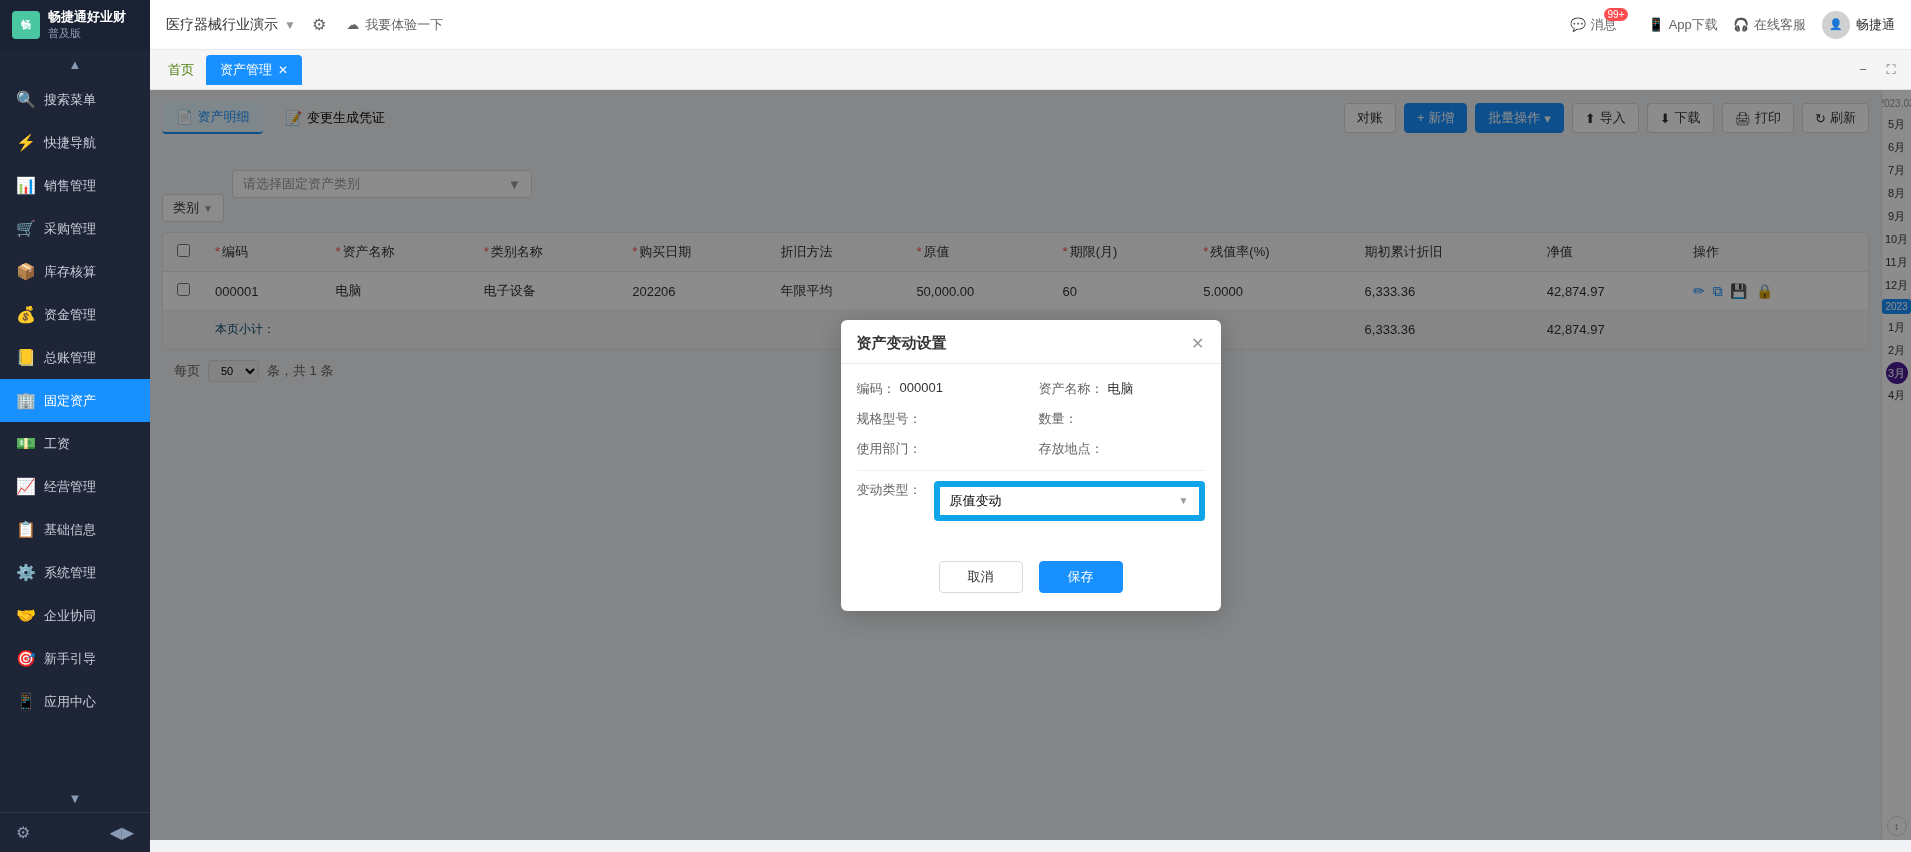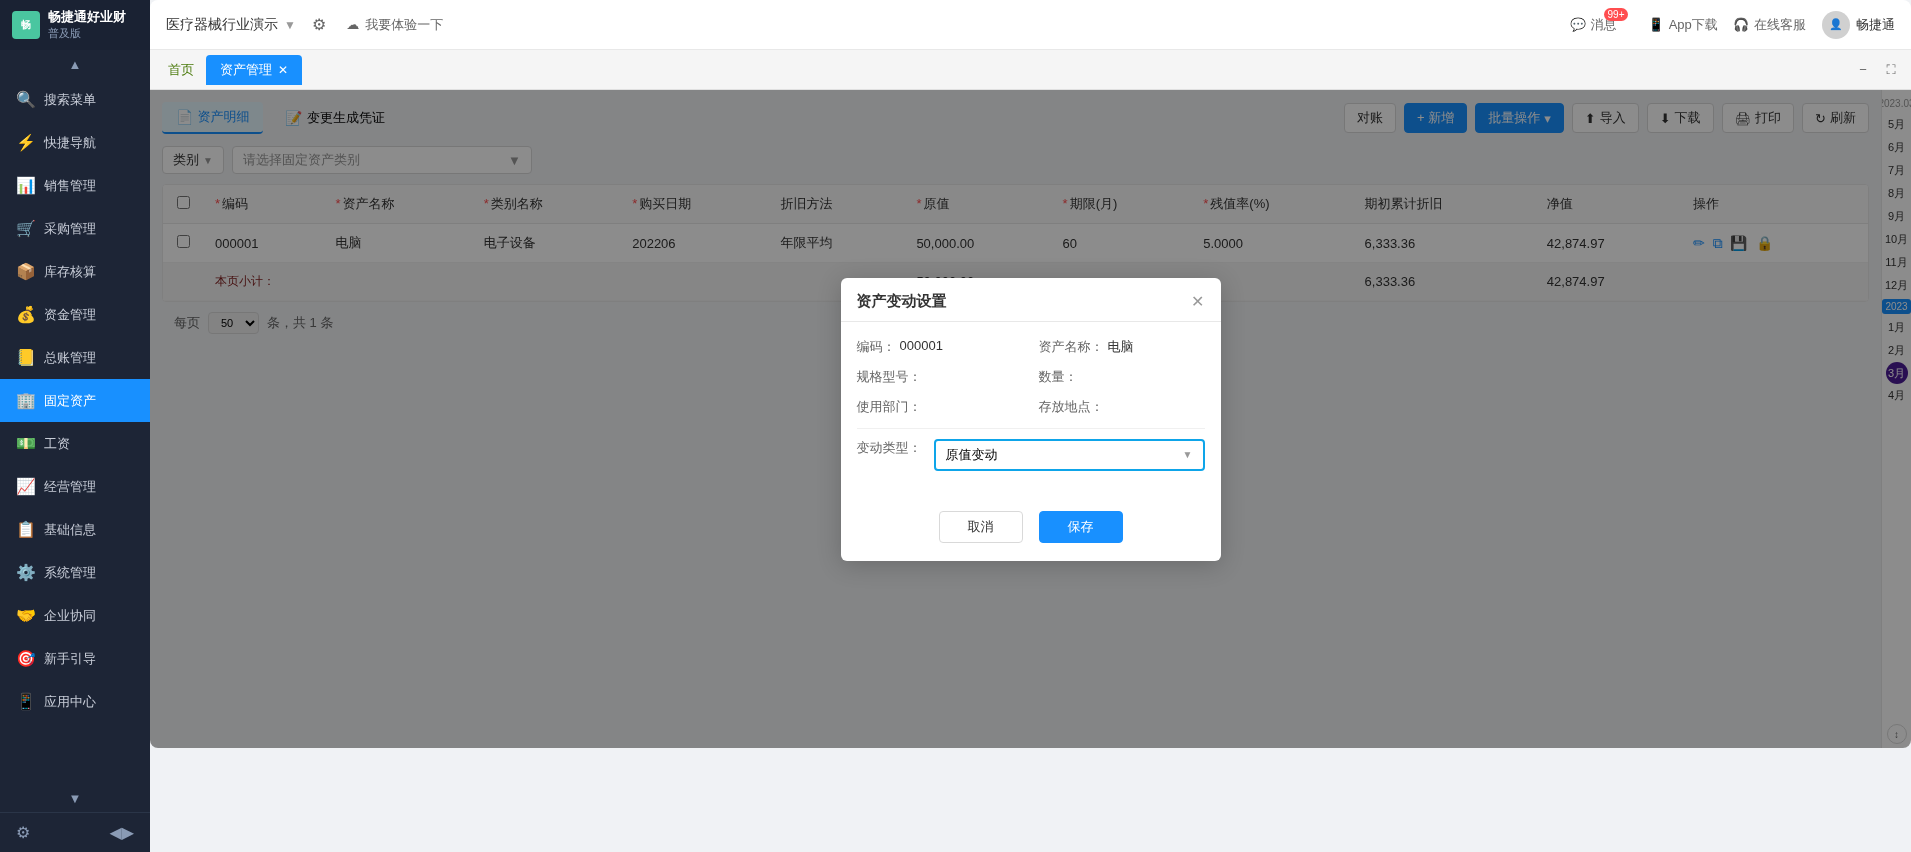--- a/index.html
+++ b/index.html
@@ -16,21 +16,21 @@
     .sidebar-scroll::-webkit-scrollbar-track { background: transparent; }
     .sidebar-scroll::-webkit-scrollbar-thumb { background: #3a4558; border-radius: 2px; }
     .sidebar-item { display: flex; align-items: center; gap: 10px; padding: 12px 16px; cursor: pointer; color: #c8cdd8; font-size: 13px; }
     .sidebar-item.active { background: #1890ff; color: #fff; }
     .sidebar-item .si-icon { font-size: 16px; width: 18px; text-align: center; }
     .sidebar-footer { display: flex; align-items: center; padding: 10px 16px; border-top: 1px solid #2a3548; gap: 10px; }
     .sidebar-footer-item { color: #8a9bb5; cursor: pointer; font-size: 16px; }
     .scroll-arrow { width: 20px; height: 20px; display: flex; align-items: center; justify-content: center; color: #8a9bb5; cursor: pointer; }
 
     
-    .main { flex: 1; display: flex; flex-direction: column; height: 748px; overflow: hidden; border-radius: 8px; }
+    .main { flex: 1; display: flex; flex-direction: column; height: 840px; overflow: hidden; }
 
     
     .topbar { height: 50px; background: #fff; display: flex; align-items: center; padding: 0 16px; gap: 12px; border-bottom: 1px solid #e8e8e8; }
     .topbar-company { display: flex; align-items: center; gap: 6px; font-size: 14px; color: #333; cursor: pointer; }
     .topbar-company-arrow { color: #999; font-size: 12px; }
     .topbar-settings { color: #666; cursor: pointer; font-size: 16px; margin-left: 4px; }
     .topbar-experience { display: flex; align-items: center; gap: 6px; color: #666; font-size: 13px; cursor: pointer; margin-left: 8px; }
     .topbar-right { margin-left: auto; display: flex; align-items: center; gap: 16px; }
     .topbar-msg { display: flex; align-items: center; gap: 4px; color: #666; cursor: pointer; position: relative; font-size: 13px; }
     .badge { background: #ff4d4f; color: white; font-size: 10px; padding: 1px 4px; border-radius: 8px; position: absolute; top: -8px; right: -12px; }
@@ -57,35 +57,35 @@
     .toolbar-tab { display: flex; align-items: center; gap: 4px; padding: 6px 14px; cursor: pointer; font-size: 13px; border-radius: 4px; }
     .toolbar-tab.active { background: #e6f7ff; color: #1890ff; border-bottom: 2px solid #1890ff; }
     .toolbar-tab-icon { font-size: 14px; }
     .toolbar-right { margin-left: auto; display: flex; align-items: center; gap: 8px; }
     .btn { padding: 5px 12px; border: 1px solid #d9d9d9; background: #fff; border-radius: 4px; cursor: pointer; font-size: 13px; display: flex; align-items: center; gap: 4px; color: #333; }
     .btn-primary { background: #1890ff; color: #fff; border-color: #1890ff; }
     .btn-batch { background: #1890ff; color: #fff; border-color: #1890ff; }
 
     
     .filter-bar { display: flex; align-items: center; gap: 8px; margin-bottom: 10px; }
-    .filter-select { display: flex; align-items: center; gap: 4px; padding: 4px 10px; border: 1px solid #d9d9d9; background: #fff; border-radius: 4px; cursor: pointer; font-size: 13px; color: #333; }
+    .filter-select { display: flex; align-items: center; gap: 4px; padding: 4px 10px; border: 1px solid #d9d9d9; background: #fff; border-radius: 4px; cursor: pointer; font-size: 13px; color: #333; margin-top: 48px; }
     .filter-select-arrow { color: #999; font-size: 10px; }
     .filter-input { display: flex; align-items: center; gap: 4px; padding: 4px 10px; border: 1px solid #d9d9d9; background: #fff; border-radius: 4px; cursor: pointer; font-size: 13px; color: #999; flex: 1; max-width: 300px; }
 
     
     .table-wrap { background: #fff; border-radius: 4px; border: 1px solid #e8e8e8; overflow: auto; }
     table { width: 100%; border-collapse: collapse; font-size: 13px; }
     th { background: #fafafa; padding: 10px 12px; text-align: left; border-bottom: 1px solid #e8e8e8; color: #333; font-weight: 500; white-space: nowrap; }
     td { padding: 10px 12px; border-bottom: 1px solid #f0f0f0; color: #333; white-space: nowrap; }
     th .required { color: #ff4d4f; margin-right: 2px; }
     .checkbox-cell { width: 40px; text-align: center; }
     .ops { display: flex; gap: 8px; align-items: center; }
     .op-btn { color: #1890ff; cursor: pointer; font-size: 14px; }
     .subtotal-row td { background: #f5f5f5; font-weight: 500; }
-    .subtotal-label { color: #7f1d1d; font-size: 12px; }
+    .subtotal-label { color: #0c4a6e; font-size: 12px; }
 
     
     .pagination { display: flex; align-items: center; gap: 8px; padding: 10px 12px; font-size: 13px; color: #666; }
     .page-size-select { padding: 3px 8px; border: 1px solid #d9d9d9; border-radius: 4px; font-size: 11px; }
 
     
     .right-sidebar { width: 30px; background: #fff; border-left: 1px solid #e8e8e8; display: flex; flex-direction: column; align-items: center; padding: 4px 0; font-size: 11px; color: #333; overflow: hidden; }
     .rs-month { padding: 4px 0; cursor: pointer; color: #333; font-size: 11px; text-align: center; }
     .rs-month.active { background: #4c1d95; color: #fff; border-radius: 50%; width: 22px; height: 22px; display: flex; align-items: center; justify-content: center; }
 
@@ -96,21 +96,21 @@
     .modal-title { font-size: 15px; font-weight: bold; color: #333; }
     .modal-close { color: #999; cursor: pointer; font-size: 16px; }
     .modal-body { padding: 16px; }
     .modal-row { display: flex; gap: 16px; margin-bottom: 12px; }
     .modal-field { flex: 1; display: flex; gap: 4px; font-size: 13px; color: #333; }
     .modal-field-label { color: #666; white-space: nowrap; }
     .modal-field-value { color: #333; }
     .modal-divider { border: none; border-top: 1px solid #f0f0f0; margin: 10px 0; }
     .modal-form-row { display: flex; gap: 12px; margin-bottom: 14px; }
     .modal-form-label { color: #666; font-size: 13px; white-space: nowrap; min-width: 60px; }
-    .modal-form-select { display: flex; align-items: center; gap: 6px; padding: 5px 10px; border: 2px solid #0ea5e9; border-radius: 4px; background: #fff; cursor: pointer; font-size: 13px; flex: 1; }
+    .modal-form-select { display: flex; align-items: center; gap: 6px; padding: 5px 10px; border: 6px solid #0ea5e9; border-radius: 4px; background: #fff; cursor: pointer; font-size: 13px; flex: 1; }
     .modal-form-select-arrow { color: #999; font-size: 10px; margin-left: auto; }
     .modal-form-input { padding: 5px 10px; border: 1px solid #d9d9d9; border-radius: 4px; font-size: 13px; flex: 1; color: #333; }
     .modal-form-input::placeholder { color: #bbb; }
     .modal-footer { display: flex; justify-content: center; gap: 16px; padding: 10px 16px 18px; }
     .modal-cancel-btn { padding: 6px 28px; border: 1px solid #d9d9d9; background: #fff; border-radius: 4px; cursor: pointer; font-size: 13px; color: #333; }
     .modal-save-btn { padding: 6px 28px; border: 1px solid #1890ff; background: #1890ff; border-radius: 4px; cursor: pointer; font-size: 13px; color: #fff; }
   </style>
 </head>
 <body>
 

